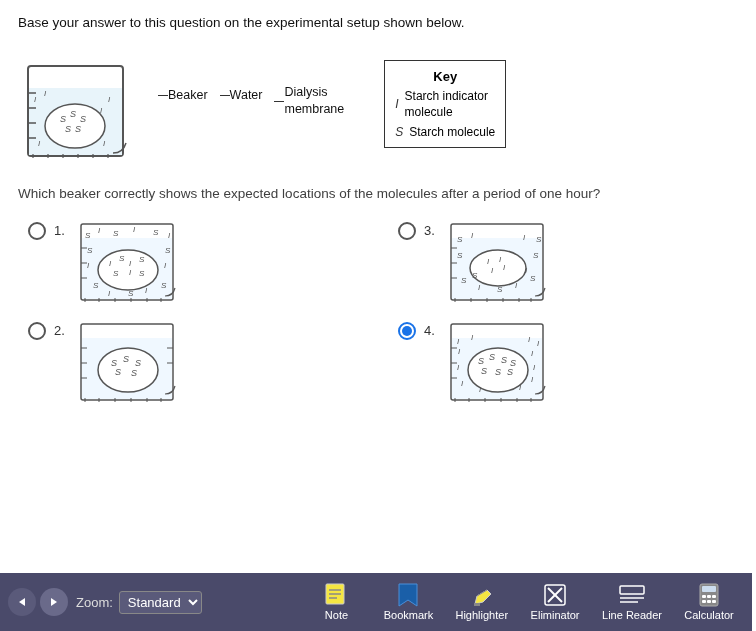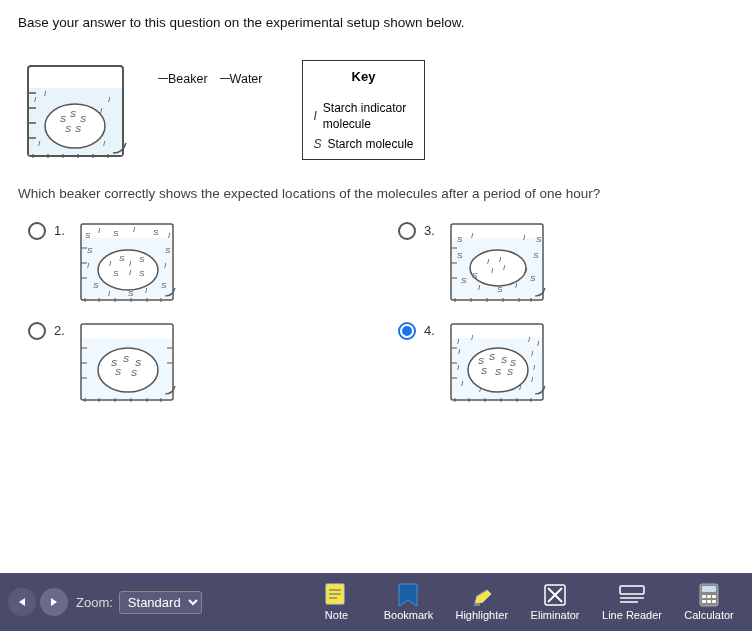--- a/index.html
+++ b/index.html
@@ -31,21 +31,21 @@
       padding: 6px 10px;
       margin-left: 20px;
       margin-top: 2px;
       font-size: 12px;
       line-height: 1.6;
     }
 
     .key-title {
       font-weight: bold;
       text-align: center;
-      margin-bottom: 12px;
+      margin-bottom: 0;
       font-size: 13px;
     }
 
     .key-row {
       display: flex;
       align-items: center;
       gap: 6px;
       font-size: 12px;
       line-height: 1.5;
     }
@@ -285,20 +285,24 @@
     </div>
 
     <div style="display:flex; flex-direction:row; padding-top:14px; gap:12px;">
       <div class="label-line">
         <div class="h-line" style="width:10px;"></div>
         <span class="label-str">Beaker</span>
       </div>
       <div class="label-line">
         <div class="h-line" style="width:10px;"></div>
         <span class="label-str">Water</span>
+      </div>
+      <div class="label-line" style="margin-top:12px;">
+        <div class="h-line" style="width:10px;"></div>
+        <span class="dialysis-label">Dialysis<br>membrane</span>
       </div>
     </div>
 
     <div class="key-box" style="margin-left:30px;">
       <div class="key-title">Key</div>
       <div class="key-row">
         <span class="key-symbol">I</span>
         <span style="font-size:12px; line-height:1.4;">Starch indicator<br>molecule</span>
       </div>
       <div class="key-row" style="margin-top:2px;">

